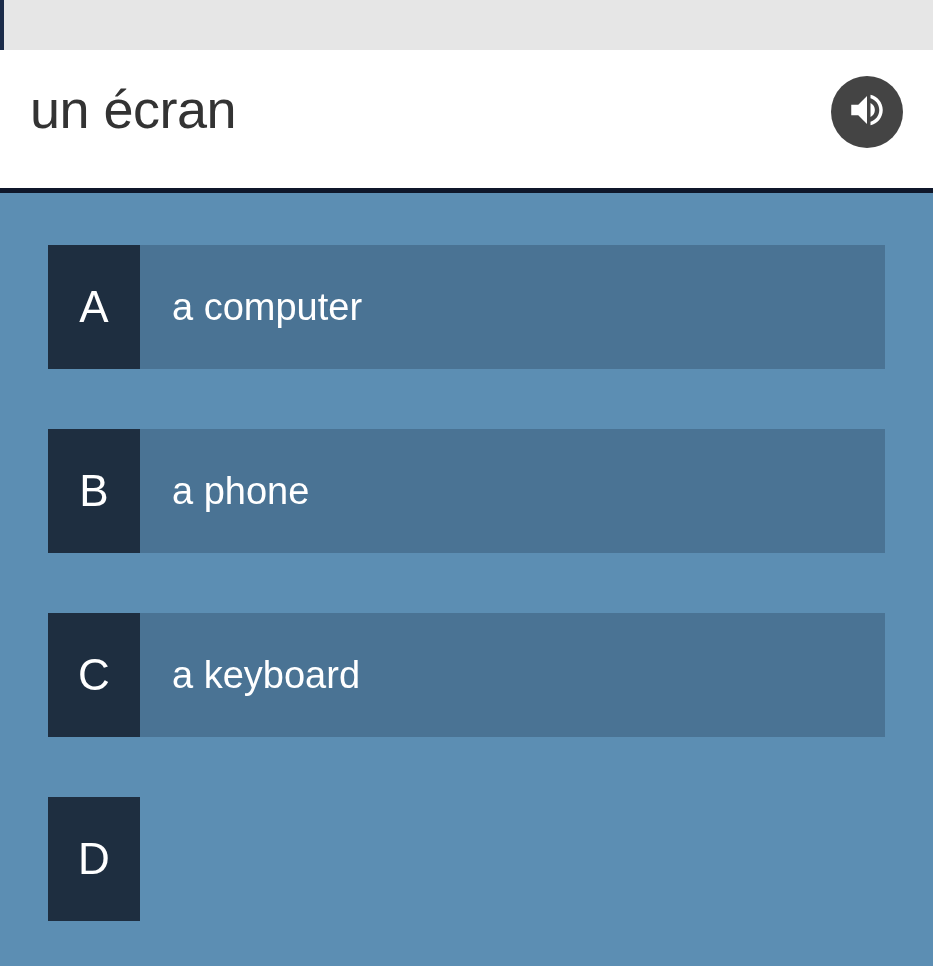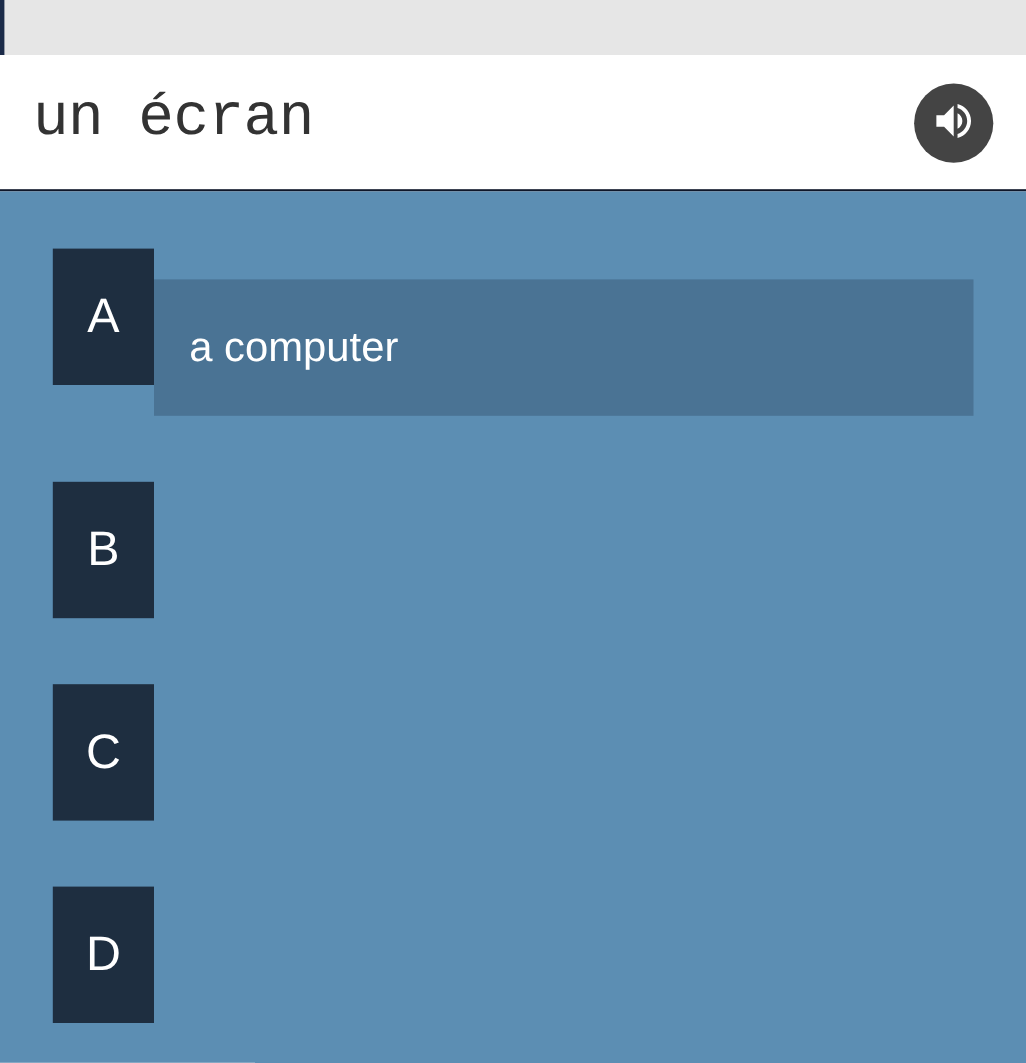--- a/index.html
+++ b/index.html
@@ -15,26 +15,25 @@
       overflow: hidden;
       font-weight: 300;
     }
     .top-bar {
       height: 50px;
       background: #e6e6e6;
       border-left: 4px solid #1b2b49;
     }
     .question-header {
       background: #ffffff;
-      padding: 28px 30px 24px 30px;
+      padding: 28px 30px 40px 30px;
       display: flex;
       justify-content: space-between;
       align-items: flex-start;
-      border-bottom: 2px solid #0f172a;
-      font-family: Liberation Mono, monospace;
+      border-bottom: 5px solid #0f172a;
     }
     .question-text {
       font-size: 54px;
       color: #333333;
       font-weight: 300;
       letter-spacing: -0.5px;
     }
     .audio-button {
       width: 72px;
       height: 72px;
@@ -77,21 +76,20 @@
     .option-text {
       flex: 1;
       height: 124px;
       background: #4a7394;
       color: #ffffff;
       display: flex;
       align-items: center;
       padding-left: 32px;
       font-size: 38px;
       font-weight: 300;
-      margin-top: 28px;
     }
   </style>
 </head>
 <body>
 
 <div class="top-bar"></div>
 
 <div class="question-header">
   <div class="question-text">un écran</div>
   <div class="audio-button">
@@ -103,20 +101,22 @@
   </div>
 </div>
 
 <div class="options-container">
   <div class="option">
     <div class="option-letter">A</div>
     <div class="option-text">a computer</div>
   </div>
   <div class="option">
     <div class="option-letter">B</div>
+    <div class="option-text">a phone</div>
   </div>
   <div class="option">
     <div class="option-letter">C</div>
+    <div class="option-text">a keyboard</div>
   </div>
   <div class="option">
     <div class="option-letter">D</div>
   </div>
 </div>
 
 </body></html>

